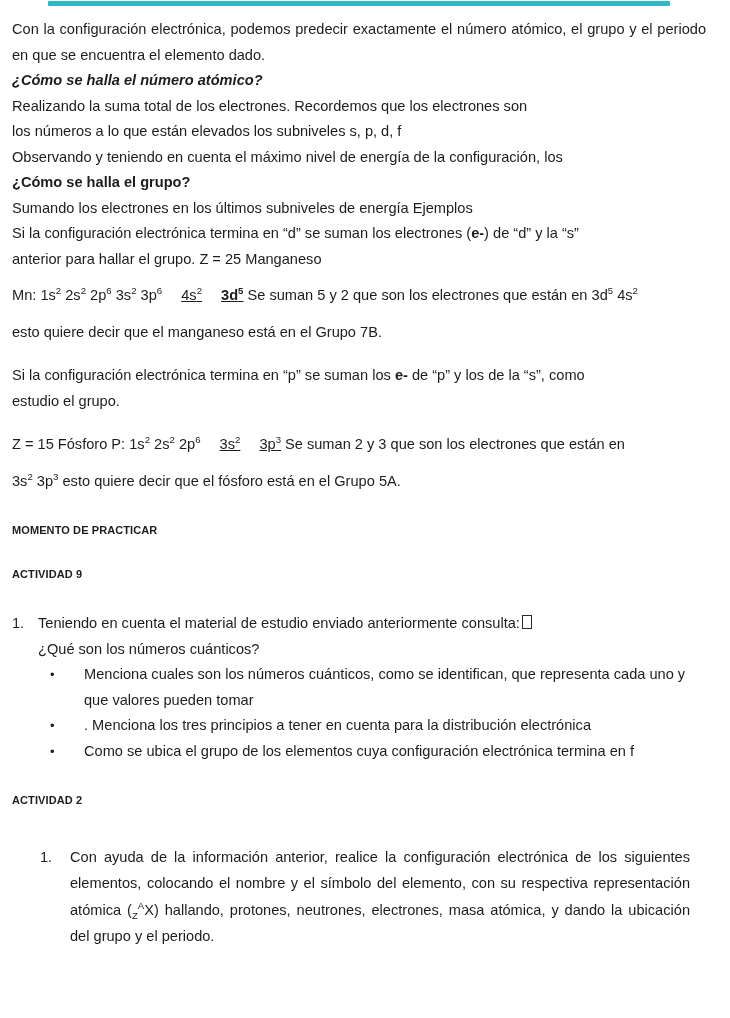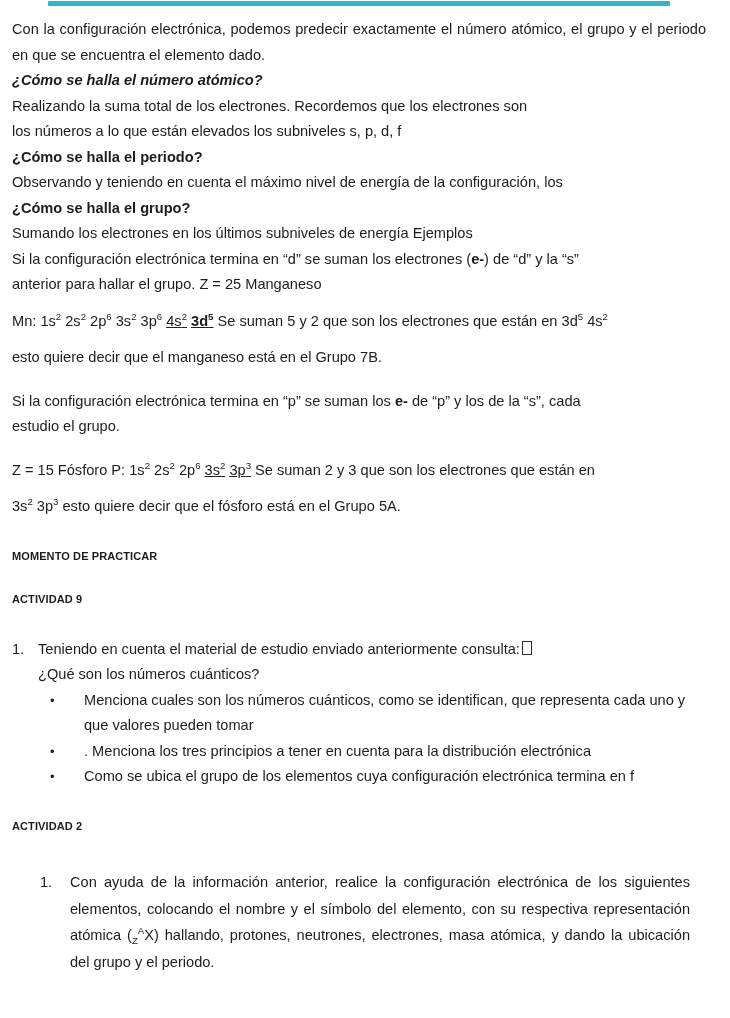--- a/index.html
+++ b/index.html
@@ -82,21 +82,21 @@
     font-size: 0.66em;
     vertical-align: super;
     line-height: 0;
   }
   sub {
     font-size: 0.66em;
     vertical-align: sub;
     line-height: 0;
   }
 
-  .u { text-decoration: underline; text-underline-offset: 1px; }
+  .u { text-decoration: underline; text-underline-offset: 1px; margin-left: 15px; }
   .b { font-weight: bold; }
 
   .cfg { white-space: nowrap; }
 
   
   .num-item {
     position: relative;
     padding-left: 26px;
     font-size: 14.6px;
     line-height: 25.5px;
@@ -170,41 +170,40 @@
   <div class="top-rule"></div>
 
   <div class="doc-body">
 
     <p class="just">Con la configuración electrónica, podemos predecir exactamente el número atómico, el grupo y el periodo en que se encuentra el elemento dado.</p>
 
     <p class="head-bi">¿Cómo se halla el número atómico?</p>
     <p class="line"> Realizando la suma total de los electrones. Recordemos que los electrones son</p>
     <p class="line">los números a lo que están elevados los subniveles s, p, d, f</p>
 
-    <p class="head-b">¿Cómo se halla el periodo?</p>
     <p class="line">Observando y teniendo en cuenta el máximo nivel de energía de la configuración, los</p>
 
     <p class="head-b">¿Cómo se halla el grupo?</p>
     <p class="line">Sumando los electrones en los últimos subniveles de energía Ejemplos</p>
     <p class="line"><span> Si la configuración electrónica termina en “d” se suman los electrones (</span><span class="b">e-</span><span>) de “d” y la “s”</span></p>
     <p class="line">anterior para hallar el grupo. Z = 25 Manganeso</p>
 
     <div class="gap-sm"></div>
 
     <p class="line">
       <span>Mn:</span><span id="mn-config"><span class="cfg">&nbsp;<span><span>1s</span><sup>2</sup></span></span><span class="cfg">&nbsp;<span><span>2s</span><sup>2</sup></span></span><span class="cfg">&nbsp;<span><span>2p</span><sup>6</sup></span></span><span class="cfg">&nbsp;<span><span>3s</span><sup>2</sup></span></span><span class="cfg">&nbsp;<span><span>3p</span><sup>6</sup></span></span><span class="cfg">&nbsp;<span class="u"><span>4s</span><sup>2</sup></span></span><span class="cfg">&nbsp;<span class="u b"><span>3d</span><sup>5</sup></span></span></span><span>  Se suman 5 y 2 que son los electrones que están en 3d</span><sup>5</sup><span> 4s</span><sup>2</sup>
     </p>
 
     <div class="gap-sm"></div>
 
     <p class="line">esto quiere decir que el manganeso está en el Grupo 7B.</p>
 
     <div class="gap-md"></div>
 
-    <p class="line"><span>Si la configuración electrónica termina en “p” se suman los </span><span class="b">e-</span><span> de “p” y los de la “s”, cada</span></p>
+    <p class="line"><span>Si la configuración electrónica termina en “p” se suman los </span><span class="b">e-</span><span> de “p” y los de la “s”, como</span></p>
     <p class="line">estudio el grupo.</p>
 
     <div class="gap-md"></div>
 
     <p class="line">
       <span>Z = 15 Fósforo P:</span><span id="p-config"><span class="cfg">&nbsp;<span><span>1s</span><sup>2</sup></span></span><span class="cfg">&nbsp;<span><span>2s</span><sup>2</sup></span></span><span class="cfg">&nbsp;<span><span>2p</span><sup>6</sup></span></span><span class="cfg">&nbsp;<span class="u"><span>3s</span><sup>2</sup></span></span><span class="cfg">&nbsp;<span class="u"><span>3p</span><sup>3</sup></span></span></span><span>  Se suman 2 y 3 que son los electrones que están en</span>
     </p>
 
     <div class="gap-sm"></div>
 

